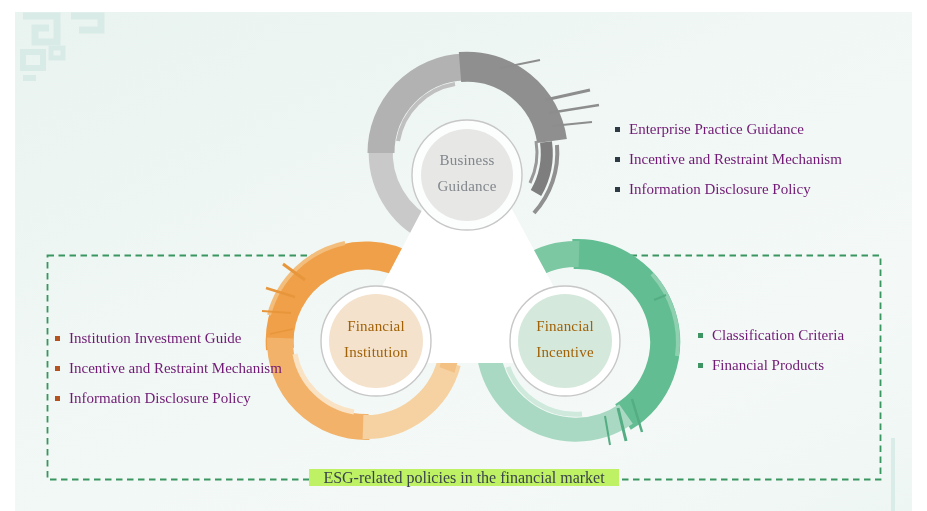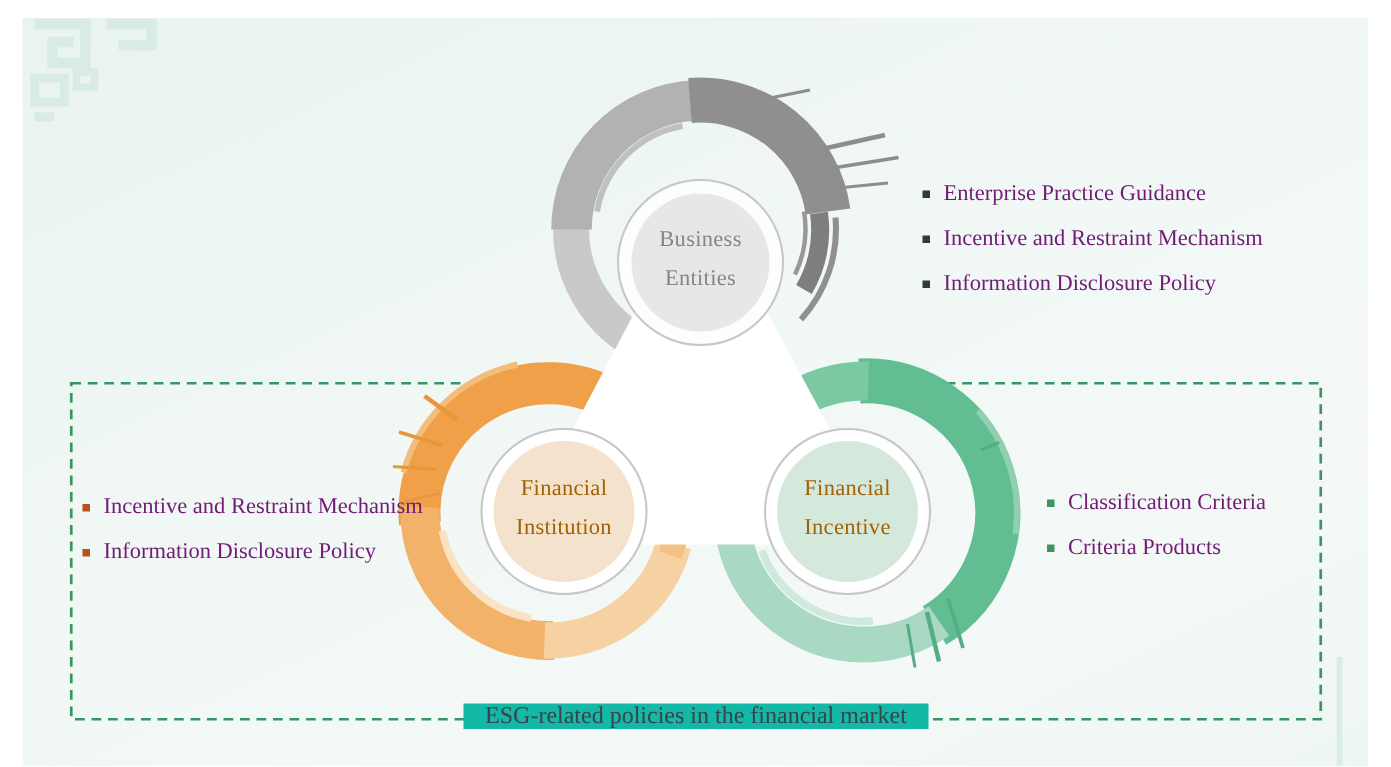--- a/index.html
+++ b/index.html
@@ -21,21 +21,21 @@
   .policy-list{position:absolute;font-size:15px;color:#701a75;}
   .policy-item{display:flex;align-items:center;height:30px;white-space:nowrap;}
   .bullet{width:5px;height:5px;margin-right:9px;flex:0 0 auto;}
   .bullet.dark{background:#2e3a44;}
   .bullet.orange{background:#b4531f;}
   .bullet.green{background:#3f9464;}
   .caption-row{
     position:absolute;left:47px;top:469px;width:834px;text-align:center;
     font-size:16px;color:#39434c;
   }
-  .caption-row span{background:#14b8a6;padding:0 14px;}
+  .caption-row span{background:#bef264;padding:0 14px;}
   .right-strip{
     position:absolute;left:891px;top:438px;width:4px;height:73px;
     background:#d2e8e3;opacity:.75;
   }
 </style>
 </head>
 <body>
 
 <div class="stage">
   <div class="panel"></div>
@@ -108,21 +108,21 @@
       <circle cx="376" cy="341" r="47" fill="#f4e2cc"></circle>
     </g>
     <g>
       <circle cx="565" cy="341" r="55" fill="#ffffff" stroke="#c7c7c7" stroke-width="1.4"></circle>
       <circle cx="565" cy="341" r="47" fill="#d5e8dc"></circle>
     </g>
   </svg>
 
   <div class="node-label business" style="left:412px;top:147px;width:110px;height:56px;">
     <span>Business</span>
-    <span>Entities</span>
+    <span>Guidance</span>
   </div>
   <div class="node-label tinted" style="left:321px;top:313px;width:110px;height:56px;">
     <span>Financial</span>
     <span>Institution</span>
   </div>
   <div class="node-label tinted" style="left:510px;top:313px;width:110px;height:56px;">
     <span>Financial</span>
     <span>Incentive</span>
   </div>
 
@@ -137,36 +137,40 @@
     </div>
     <div class="policy-item">
       <span class="bullet dark"></span>
       <span>Information Disclosure Policy</span>
     </div>
   </div>
 
   <div class="policy-list" style="left:55px;top:323px;">
     <div class="policy-item">
       <span class="bullet orange"></span>
+      <span>Institution Investment Guide</span>
+    </div>
+    <div class="policy-item">
+      <span class="bullet orange"></span>
       <span>Incentive and Restraint Mechanism</span>
     </div>
     <div class="policy-item">
       <span class="bullet orange"></span>
       <span>Information Disclosure Policy</span>
     </div>
   </div>
 
   <div class="policy-list" style="left:698px;top:320px;">
     <div class="policy-item">
       <span class="bullet green"></span>
       <span>Classification Criteria</span>
     </div>
     <div class="policy-item">
       <span class="bullet green"></span>
-      <span>Criteria Products</span>
+      <span>Financial Products</span>
     </div>
   </div>
 
   <div class="caption-row">
     <span>ESG-related policies in the financial market</span>
   </div>
 
   <div class="right-strip"></div>
 </div>
 

